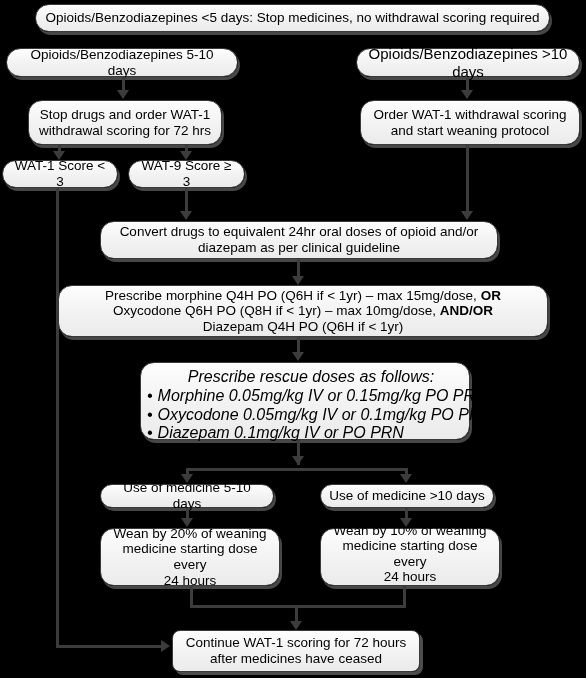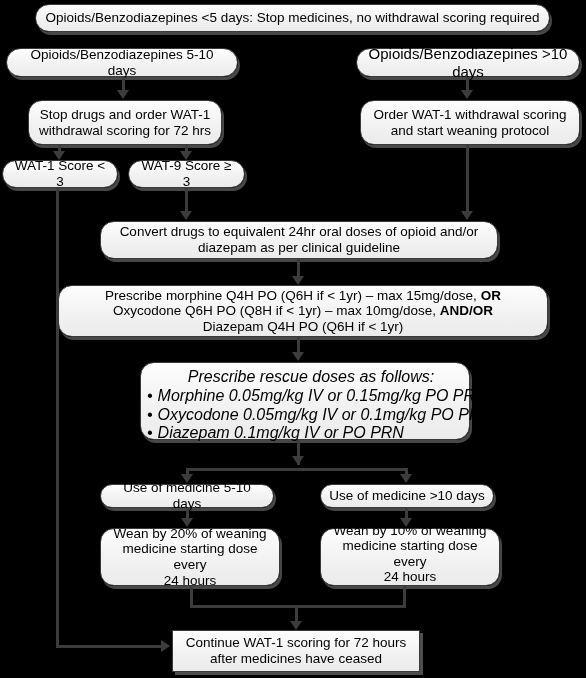--- a/index.html
+++ b/index.html
@@ -163,21 +163,21 @@
 medicine starting dose every
 24 hours</span>
   </div>
 
   <div class="node round" style="left:320px; top:528px; width:180px; height:58px; font-size:13.5px;align-items:flex-end;">
     <span class="txt">Wean by 10% of weaning
 medicine starting dose every
 24 hours</span>
   </div>
 
-  <div class="node rect" style="left:172px; top:630px; width:248px; height:42px; font-size:13.5px;">
+  <div class="node rect" style="left:172px; top:630px; width:248px; height:42px; font-size:13.5px;border-radius:8px;">
     <span class="txt">Continue WAT-1 scoring for 72 hours
 after medicines have ceased</span>
   </div>
 
   <div class="vline" style="left:122px; top:77px; height:14px;"></div>
   <div class="arrowhead" style="left:117px; top:90px;"></div>
 
   <div class="vline" style="left:466px; top:77px; height:14px;"></div>
   <div class="arrowhead" style="left:461px; top:90px;"></div>
 

